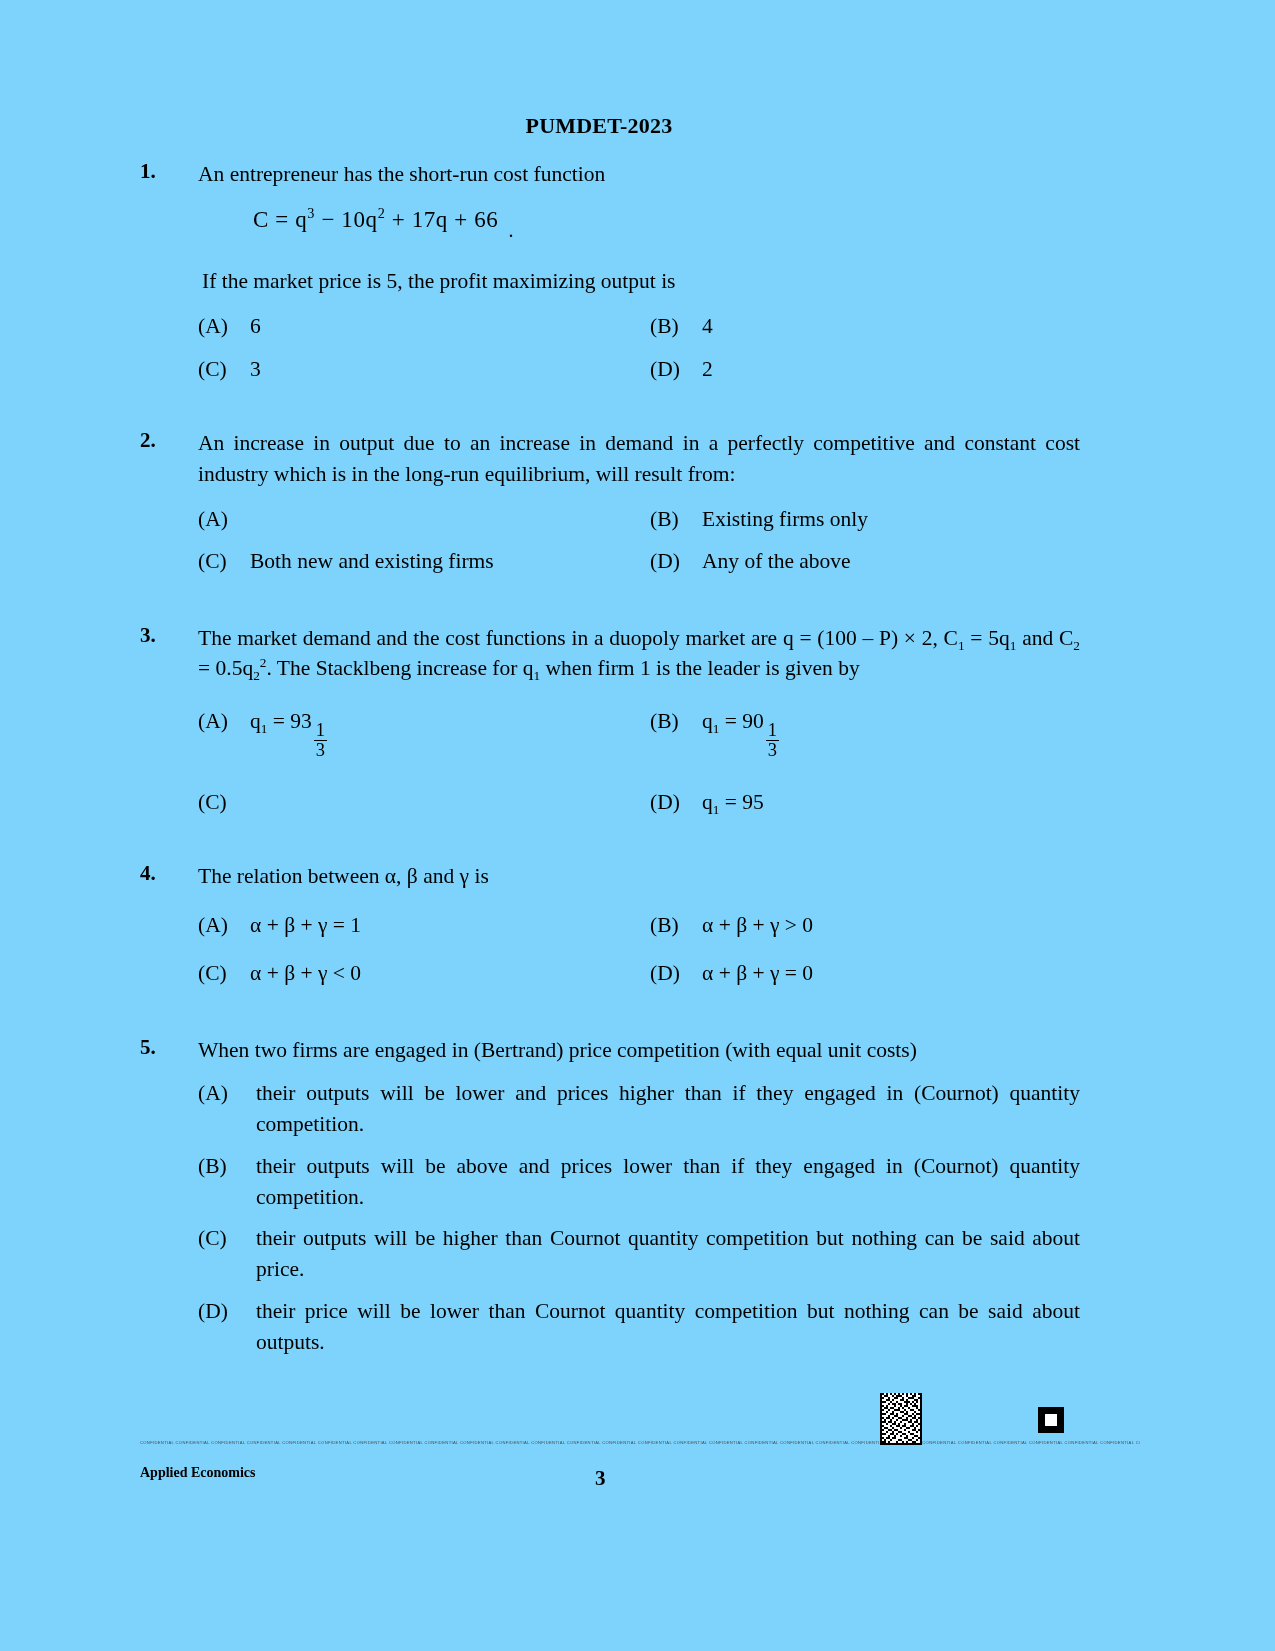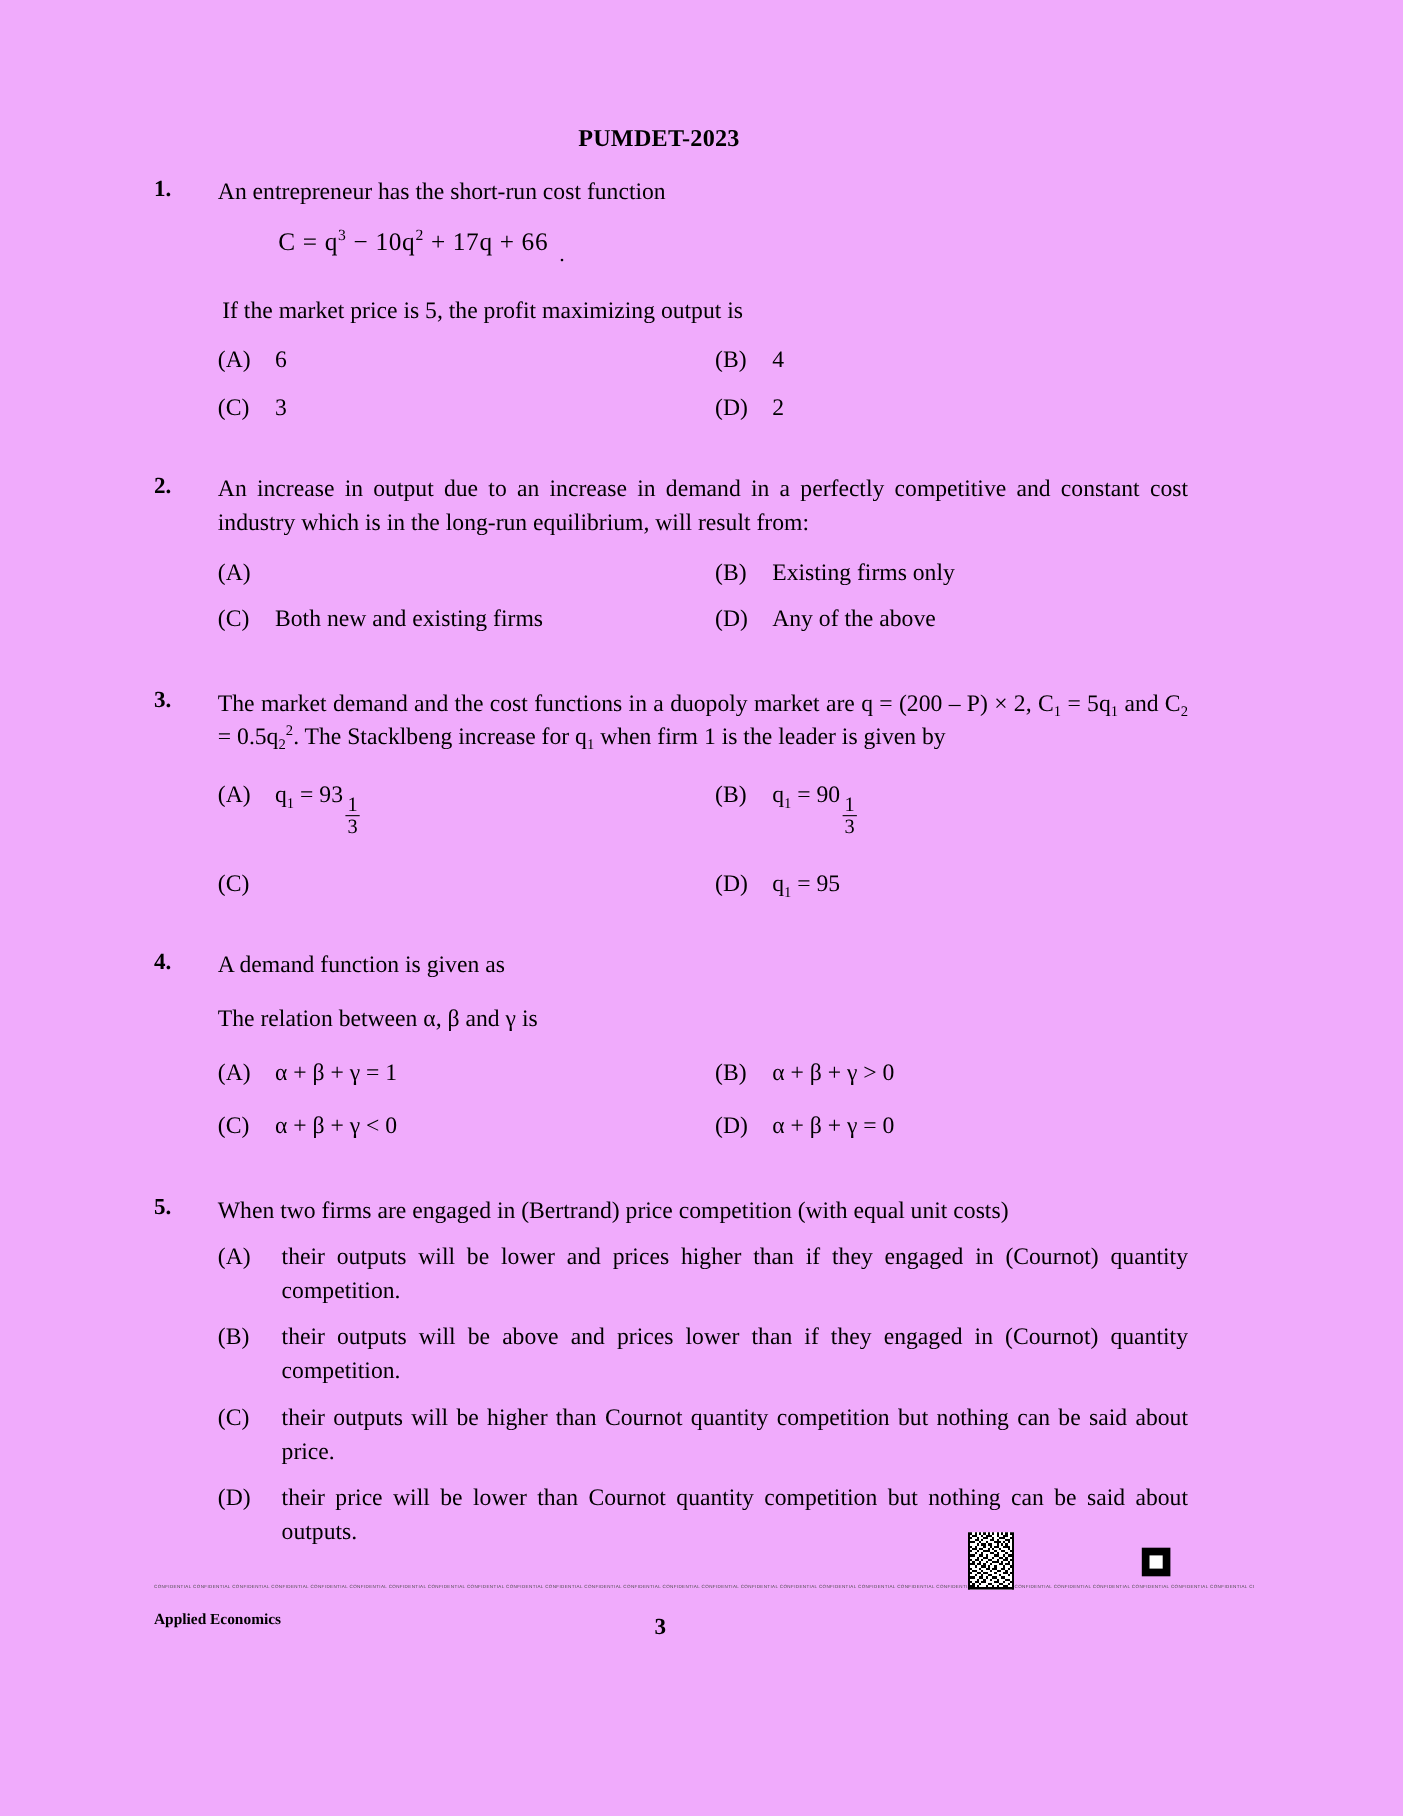--- a/index.html
+++ b/index.html
@@ -9,21 +9,21 @@
     background: #ffffff;
   }
   body {
     font-family: "Liberation Serif", "DejaVu Serif", serif;
     color: #000000;
   }
   .page {
     position: relative;
     width: 1275px;
     height: 1651px;
-    background: #f0abfc;
+    background: #7dd3fc;
     overflow: hidden;
     box-sizing: border-box;
     text-decoration: underline;
   }
   .sheet {
     position: absolute;
     left: 140px;
     top: 0;
     width: 940px;
   }
@@ -269,21 +269,21 @@
             <span class="opt-tag">(D)</span>
             <span class="opt-text">Any of the above</span>
           </div>
         </div>
       </div>
     </div>
 
     <div class="question" style="margin-top:46px;">
       <div class="q-num">3.</div>
       <div class="q-body">
-        <p class="stem"><span>The market demand and the cost functions in a duopoly market are q = (200 – P) × 2, C</span><sub>1</sub><span> = 5q</span><sub>1</sub><span> and C</span><sub>2</sub><span> = 0.5q</span><sub>2</sub><sup>2</sup><span>. The Stacklbeng increase for q</span><sub>1</sub><span> when firm 1 is the leader is given by</span></p>
+        <p class="stem"><span>The market demand and the cost functions in a duopoly market are q = (100 – P) × 2, C</span><sub>1</sub><span> = 5q</span><sub>1</sub><span> and C</span><sub>2</sub><span> = 0.5q</span><sub>2</sub><sup>2</sup><span>. The Stacklbeng increase for q</span><sub>1</sub><span> when firm 1 is the leader is given by</span></p>
 
         <div class="opt-grid tall" style="margin-top:22px;">
           <div class="opt">
             <span class="opt-tag">(A)</span>
             <span class="opt-text mixnum"><span>q</span><sub>1</sub><span> = </span><span>93</span><span class="frac">
                   <span class="num">1</span>
                   <span class="den">3</span>
                 </span></span>
           </div>
           <div class="opt">
@@ -300,21 +300,20 @@
             <span class="opt-tag">(D)</span>
             <span class="opt-text mixnum"><span>q</span><sub>1</sub><span> = </span><span>95</span></span>
           </div>
         </div>
       </div>
     </div>
 
     <div class="question" style="margin-top:44px;">
       <div class="q-num">4.</div>
       <div class="q-body nojust">
-        <p class="stem">A demand function is given as</p>
 
 
         <p class="subline">The relation between α, β and γ is</p>
 
         <div class="opt-grid" style="margin-top:18px;row-gap:18px;">
           <div class="opt">
             <span class="opt-tag">(A)</span>
             <span class="opt-text">α + β + γ = 1</span>
           </div>
           <div class="opt">

